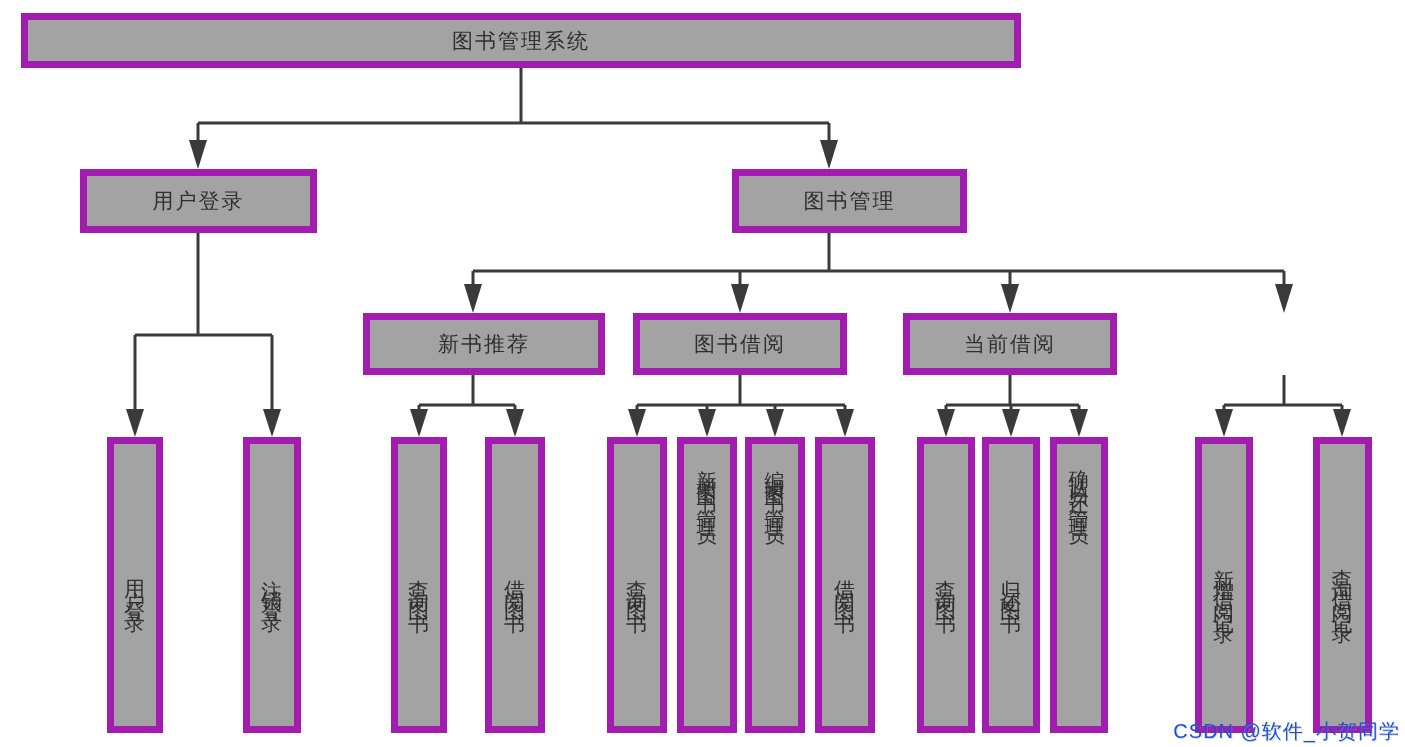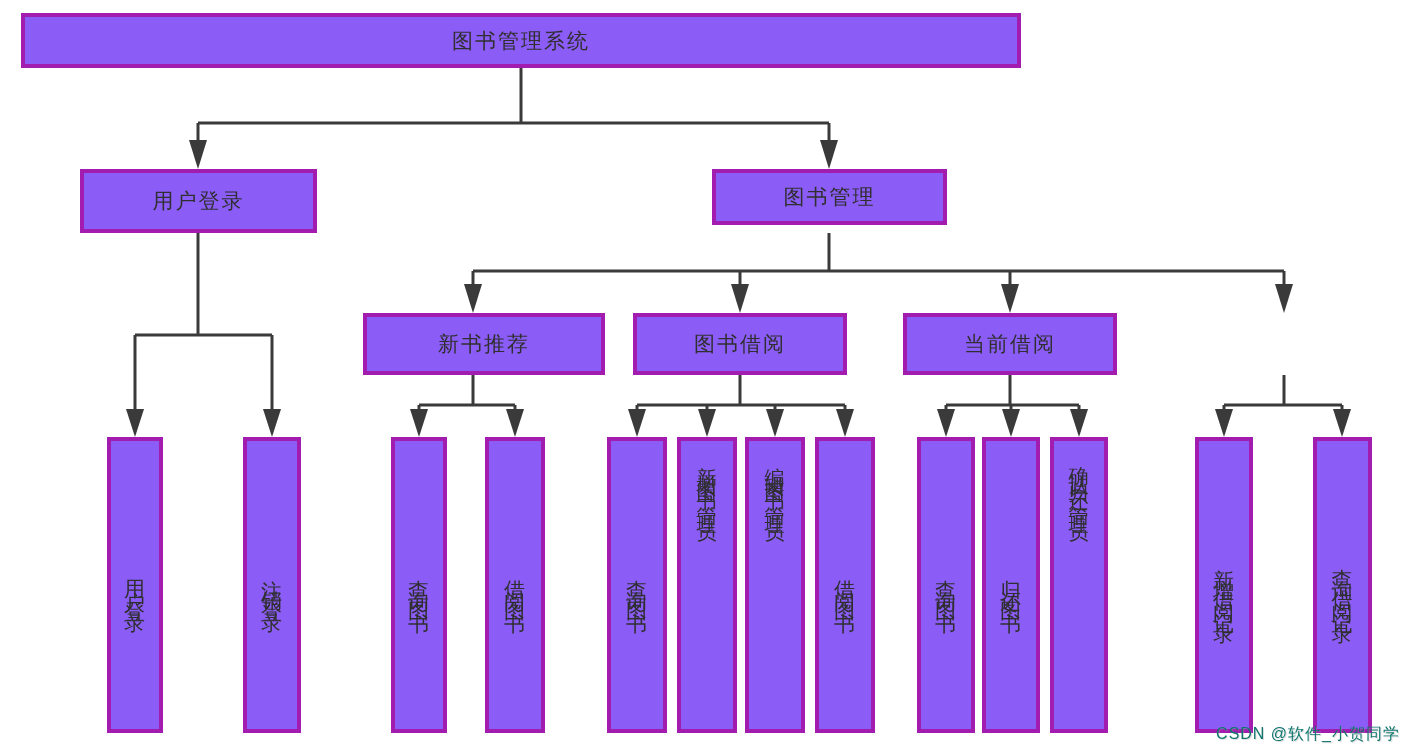--- a/index.html
+++ b/index.html
@@ -11,22 +11,22 @@
     background: #ffffff;
     font-family: "Liberation Sans", "DejaVu Sans", sans-serif;
     color: #2f2f2f;
     overflow: hidden;
   }
   .wires { position: absolute; left: 0; top: 0; z-index: 1; }
   .wires path { stroke: #3a3a3a; stroke-width: 3; fill: none; }
   .wires polygon { fill: #3a3a3a; stroke: none; }
   .node {
     position: absolute;
-    background: #8b5cf6;
-    border: 4px solid #a21caf;
+    background: #a3a3a3;
+    border: 7px solid #a21caf;
     display: flex;
     align-items: center;
     justify-content: center;
     z-index: 2;
     text-align: right;
   }
   .node.h span {
     font-size: 21px;
     letter-spacing: 2px;
     white-space: nowrap;
@@ -37,23 +37,23 @@
     font-size: 21px;
     letter-spacing: 11px;
     line-height: 1;
   }
   .node.v.tall { align-items: flex-start; padding-top: 10px; }
   .node.v.tall span { font-size: 20px; letter-spacing: 8px; }
   .watermark {
     position: absolute;
     right: 5px;
     bottom: 2px;
-    font-size: 16px;
+    font-size: 20px;
     letter-spacing: 1px;
-    color: #0f766e;
+    color: #1d4ed8;
     text-shadow: 1px 1px 0 rgba(160,160,160,0.35);
     z-index: 5;
     white-space: nowrap;
   }
 </style>
 </head>
 <body>
 
 <div class="stage">
 
@@ -126,21 +126,21 @@
     </g>
   </svg>
 
   <div class="node h" style="left:21px; top:13px; width:1000px; height:55px;">
     <span>图书管理系统</span>
   </div>
 
   <div class="node h" style="left:80px; top:169px; width:237px; height:64px;">
     <span>用户登录</span>
   </div>
-  <div class="node h" style="left:712px; top:169px; width:235px; height:56px;">
+  <div class="node h" style="left:732px; top:169px; width:235px; height:64px;">
     <span>图书管理</span>
   </div>
 
   <div class="node h" style="left:363px; top:313px; width:242px; height:62px;">
     <span>新书推荐</span>
   </div>
   <div class="node h" style="left:903px; top:313px; width:214px; height:62px;">
     <span>当前借阅</span>
   </div>
   <div class="node h" style="left:633px; top:313px; width:214px; height:62px;">

